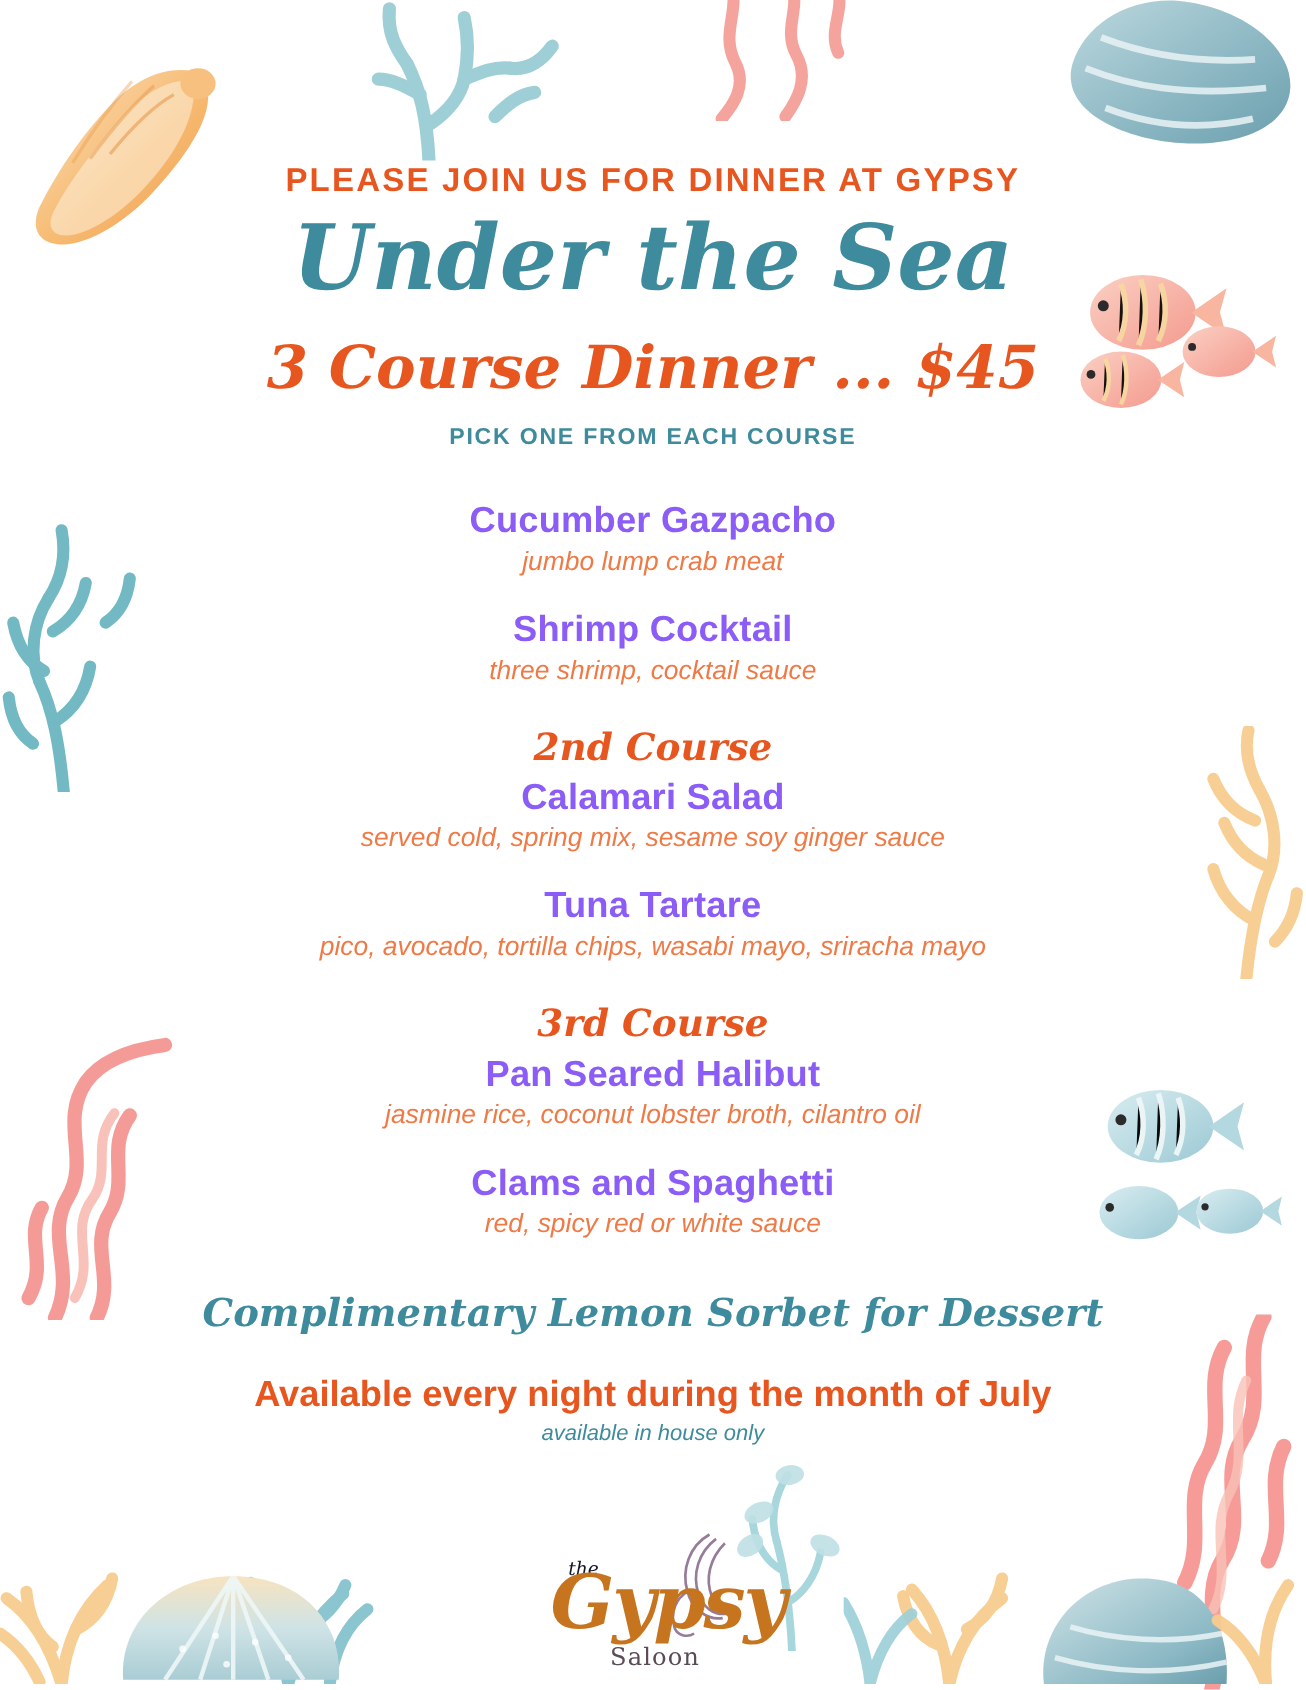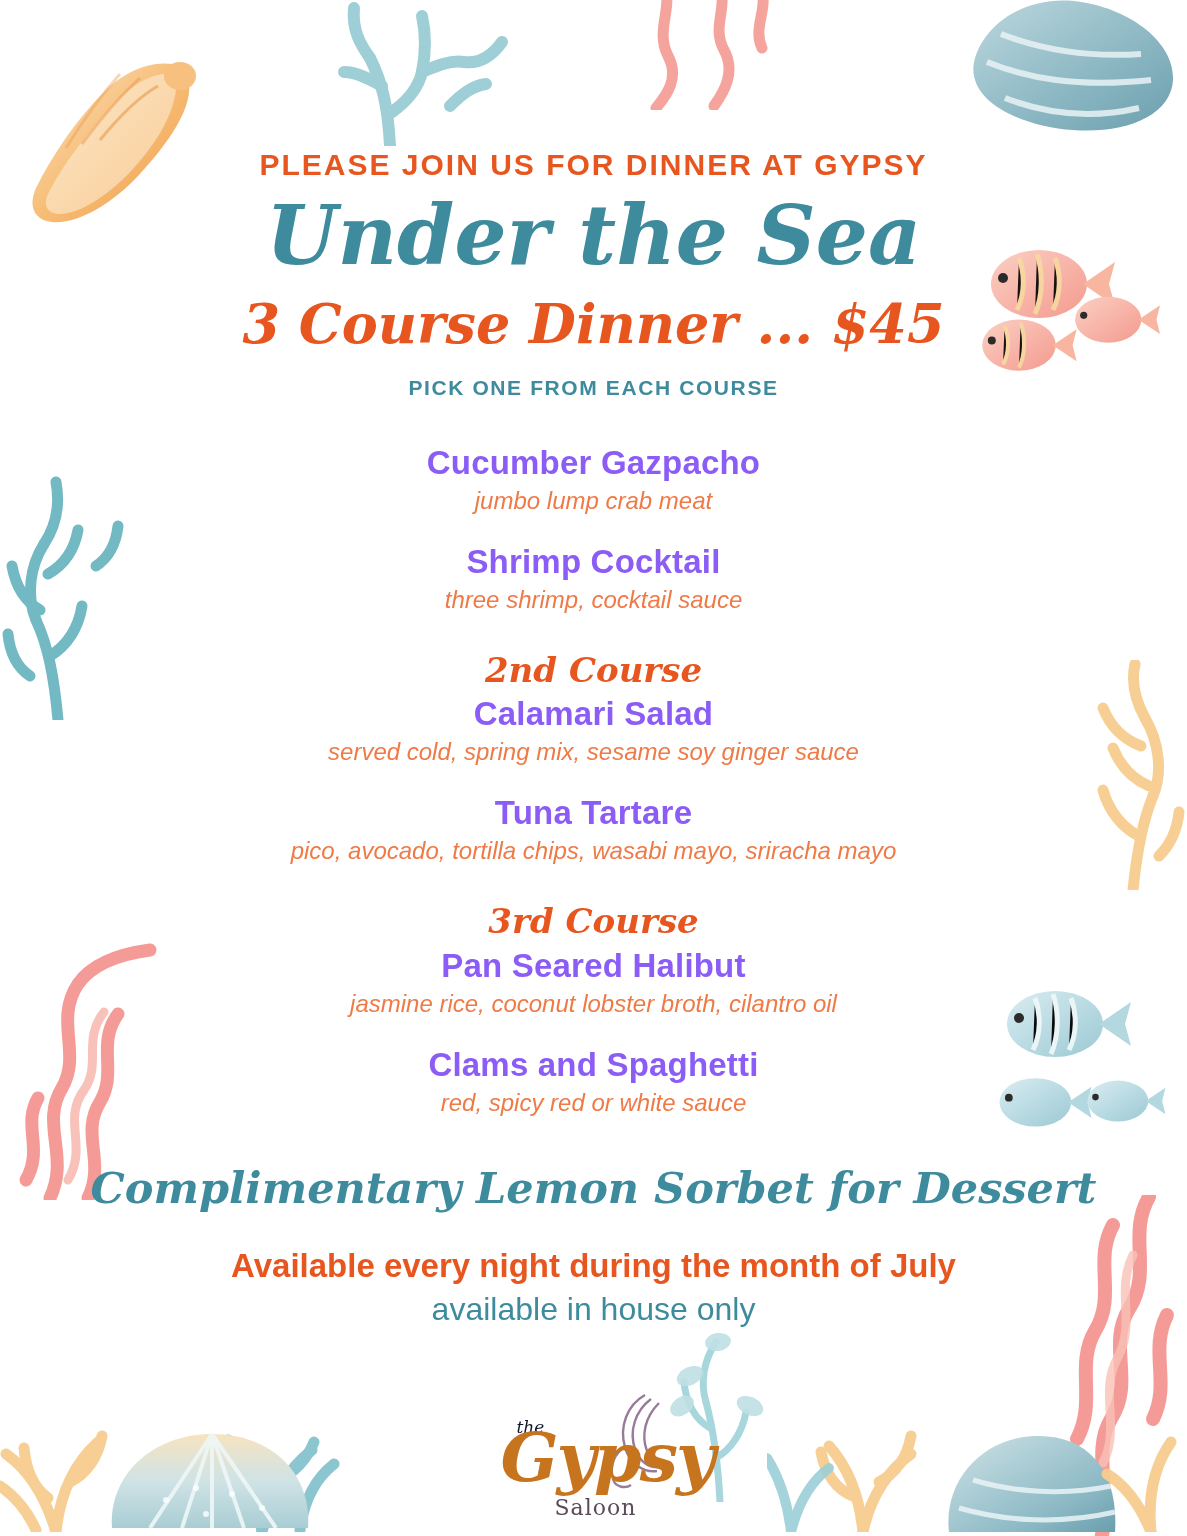--- a/index.html
+++ b/index.html
@@ -46,21 +46,21 @@
     font-family: "DejaVu Serif", serif;
     font-style: italic;
     font-weight: bold;
     font-size: 82px;
     line-height: 1.0;
     color: #3d8b9c;
     text-align: right;
   }
 
   .price {
-    margin-top: 16px;
+    margin-top: 26px;
     font-family: "DejaVu Serif", serif;
     font-style: italic;
     font-weight: bold;
     font-size: 54px;
     color: #e8561f;
     text-align: center;
   }
 
   .subkicker {
     margin-top: 20px;
@@ -102,36 +102,37 @@
     font-size: 24px;
     font-style: italic;
     color: #ef7a46;
   }
 
   .dessert {
     margin-top: 46px;
     font-family: "DejaVu Serif", serif;
     font-style: italic;
     font-weight: bold;
-    font-size: 43px;
+    font-size: 35px;
     color: #3d8b9c;
     text-align: center;
   }
 
   .availability {
     margin-top: 34px;
     font-size: 33px;
     font-weight: bold;
     color: #e8561f;
     text-align: center;
   }
 
   .fineprint {
     margin-top: 6px;
-    font-size: 32px;
+    font-size: 20px;
+    font-style: italic;
     color: #3d8b9c;
     text-align: center;
   }
 
   
   .logo {
     position: absolute;
     left: 50%;
     transform: translateX(-50%);
     bottom: 10px;

